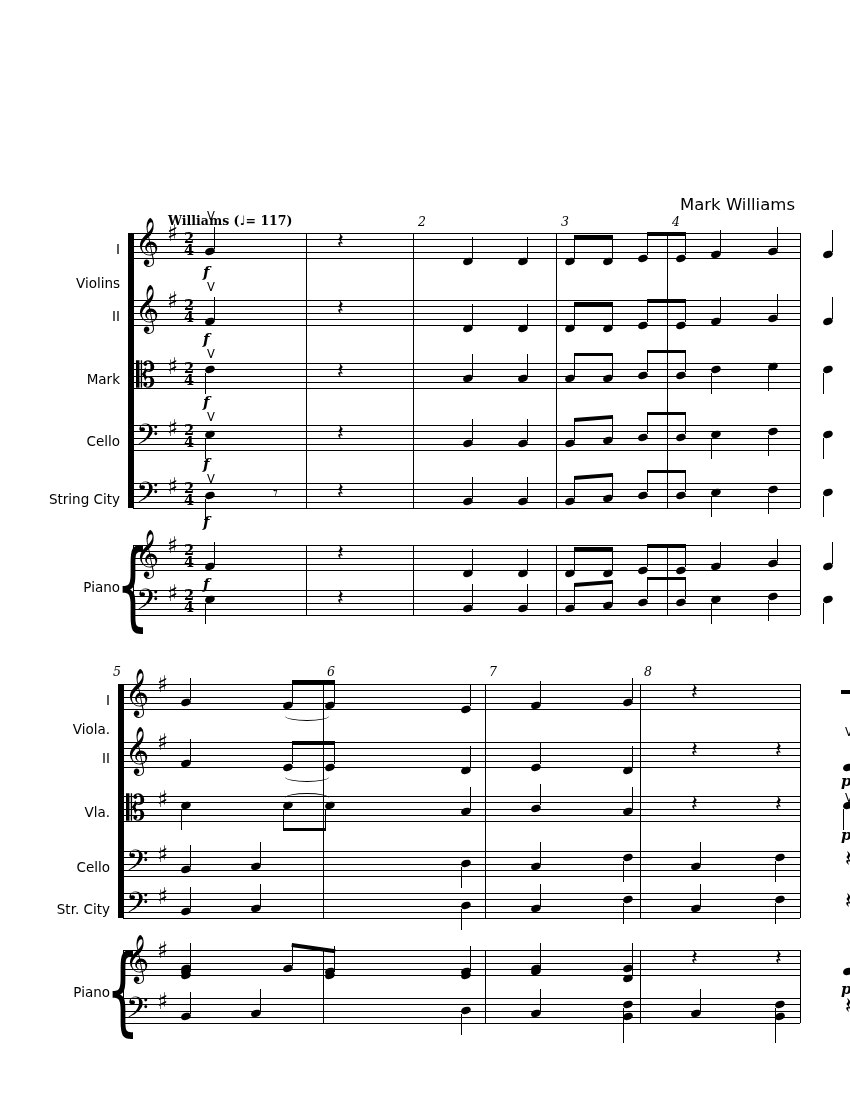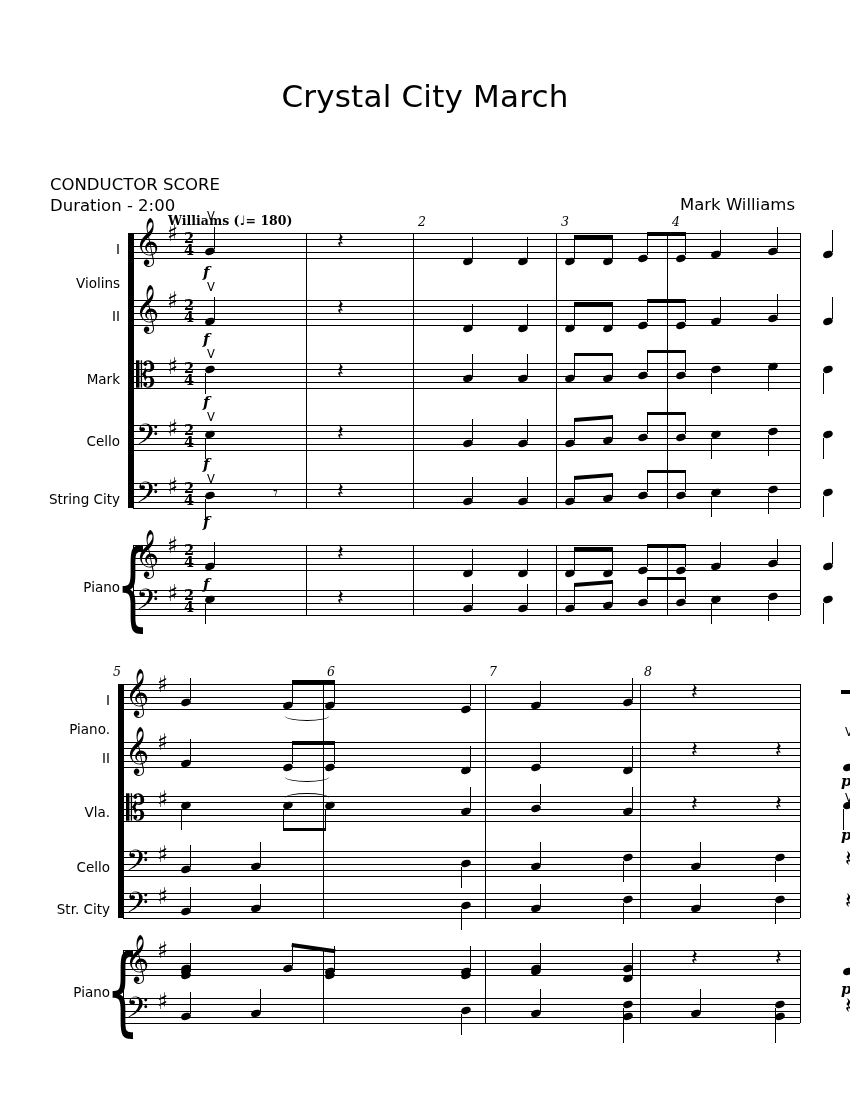--- a/index.html
+++ b/index.html
@@ -62,31 +62,26 @@
   .resth{position:absolute;width:10px;height:3.6px;background:#000;}
 
   .dyn{position:absolute;font-family:"DejaVu Serif", serif;font-style:italic;font-weight:bold;font-size:15px;line-height:1;}
   .bow{position:absolute;font-size:11.5px;font-family:"DejaVu Sans", sans-serif;line-height:1;}
 </style>
 </head>
 <body>
 
 <div class="page">
 
-  <div class="title">Crystal City March</div>
-
-  <div class="hdr-left">
-    <div>CONDUCTOR SCORE</div>
-    <div>Duration - 2:00</div>
-  </div>
+
 
   <div class="hdr-right">Mark Williams</div>
 
   <div class="tempo">
-    <span>Williams (</span><span class="np">♩</span><span>= 180)</span>
+    <span>Williams (</span><span class="np">♩</span><span>= 117)</span>
   </div>
 
   <div class="system" id="sys1" style="left: 0px; top: 0px; width: 850px; height: 660px;">
       <div class="staff" style="left: 133px; top: 233px; width: 667px; height: 25.2px;">
         <div class="ln" style="top: 0px; width: 667px;"></div>
         <div class="ln" style="top: 6.3px; width: 667px;"></div>
         <div class="ln" style="top: 12.6px; width: 667px;"></div>
         <div class="ln" style="top: 18.9px; width: 667px;"></div>
         <div class="ln" style="top: 25.2px; width: 667px;"></div>
         <div class="gl clef-g" style="left: 2px; top: -12.5px;">𝄞</div>
@@ -574,21 +569,21 @@
         <div class="nh" style="left: 652px; top: 2.7px;"></div>
         <div class="nh" style="left: 652px; top: 15.3px;"></div>
         <div class="stem" style="left: 652px; top: 9.5px; height: 35.28px;"></div>
         <div class="restq" style="left: 722px; top: -2.85px;">𝄽</div>
       </div>
       <div class="barline" style="left: 118px; top: 684px; height: 234.2px; width: 4.5px;"></div>
       <div class="barline" style="left: 122.8px; top: 684px; height: 234.2px; width: 1.4px;"></div>
       <div class="gl" style="left: 106px; top: 944px; font-size: 96px; line-height: 92px; font-family: &quot;DejaVu Sans&quot;, sans-serif; transform: scaleX(0.55); transform-origin: left top;">{</div>
       <div class="barline" style="left: 122.8px; top: 950px; height: 73.2px; width: 1.4px;"></div>
       <div class="iname" style="left: 10px; top: 692px; width: 100px;">I</div>
-      <div class="iname" style="left: 10px; top: 721px; width: 100px;">Piano.</div>
+      <div class="iname" style="left: 10px; top: 721px; width: 100px;">Viola.</div>
       <div class="iname" style="left: 10px; top: 750px; width: 100px;">II</div>
       <div class="iname" style="left: 10px; top: 804px; width: 100px;">Vla.</div>
       <div class="iname" style="left: 10px; top: 859px; width: 100px;">Cello</div>
       <div class="iname" style="left: 10px; top: 901px; width: 100px;">Str. City</div>
       <div class="iname" style="left: 10px; top: 984px; width: 100px;">Piano</div>
       <div class="measnum" style="left: 113px; top: 664px;">5</div>
       <div class="measnum" style="left: 327px; top: 664px;">6</div>
       <div class="measnum" style="left: 489px; top: 664px;">7</div>
       <div class="measnum" style="left: 644px; top: 664px;">8</div>
       <div class="barline" style="left: 323px; top: 684px; height: 234.2px;"></div>

